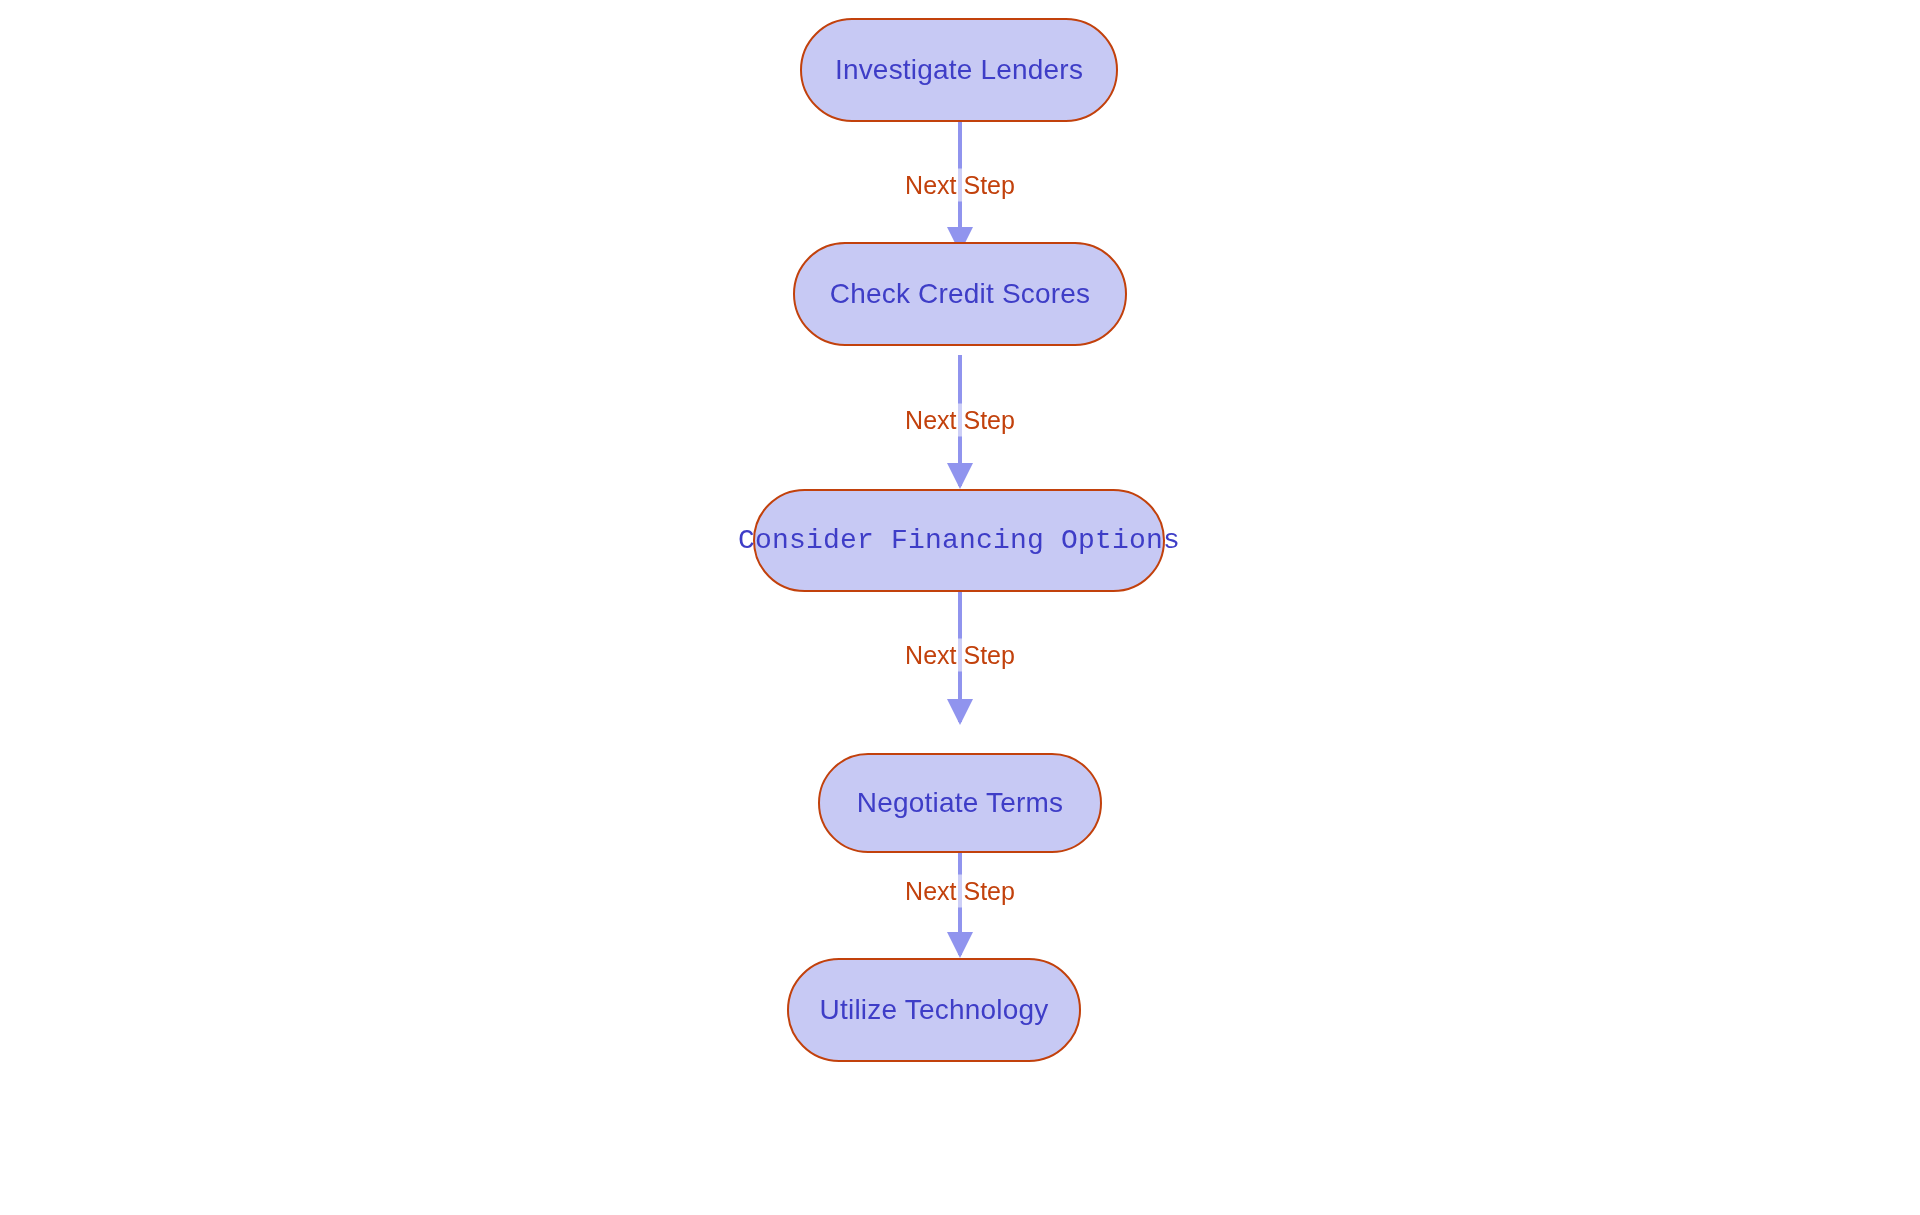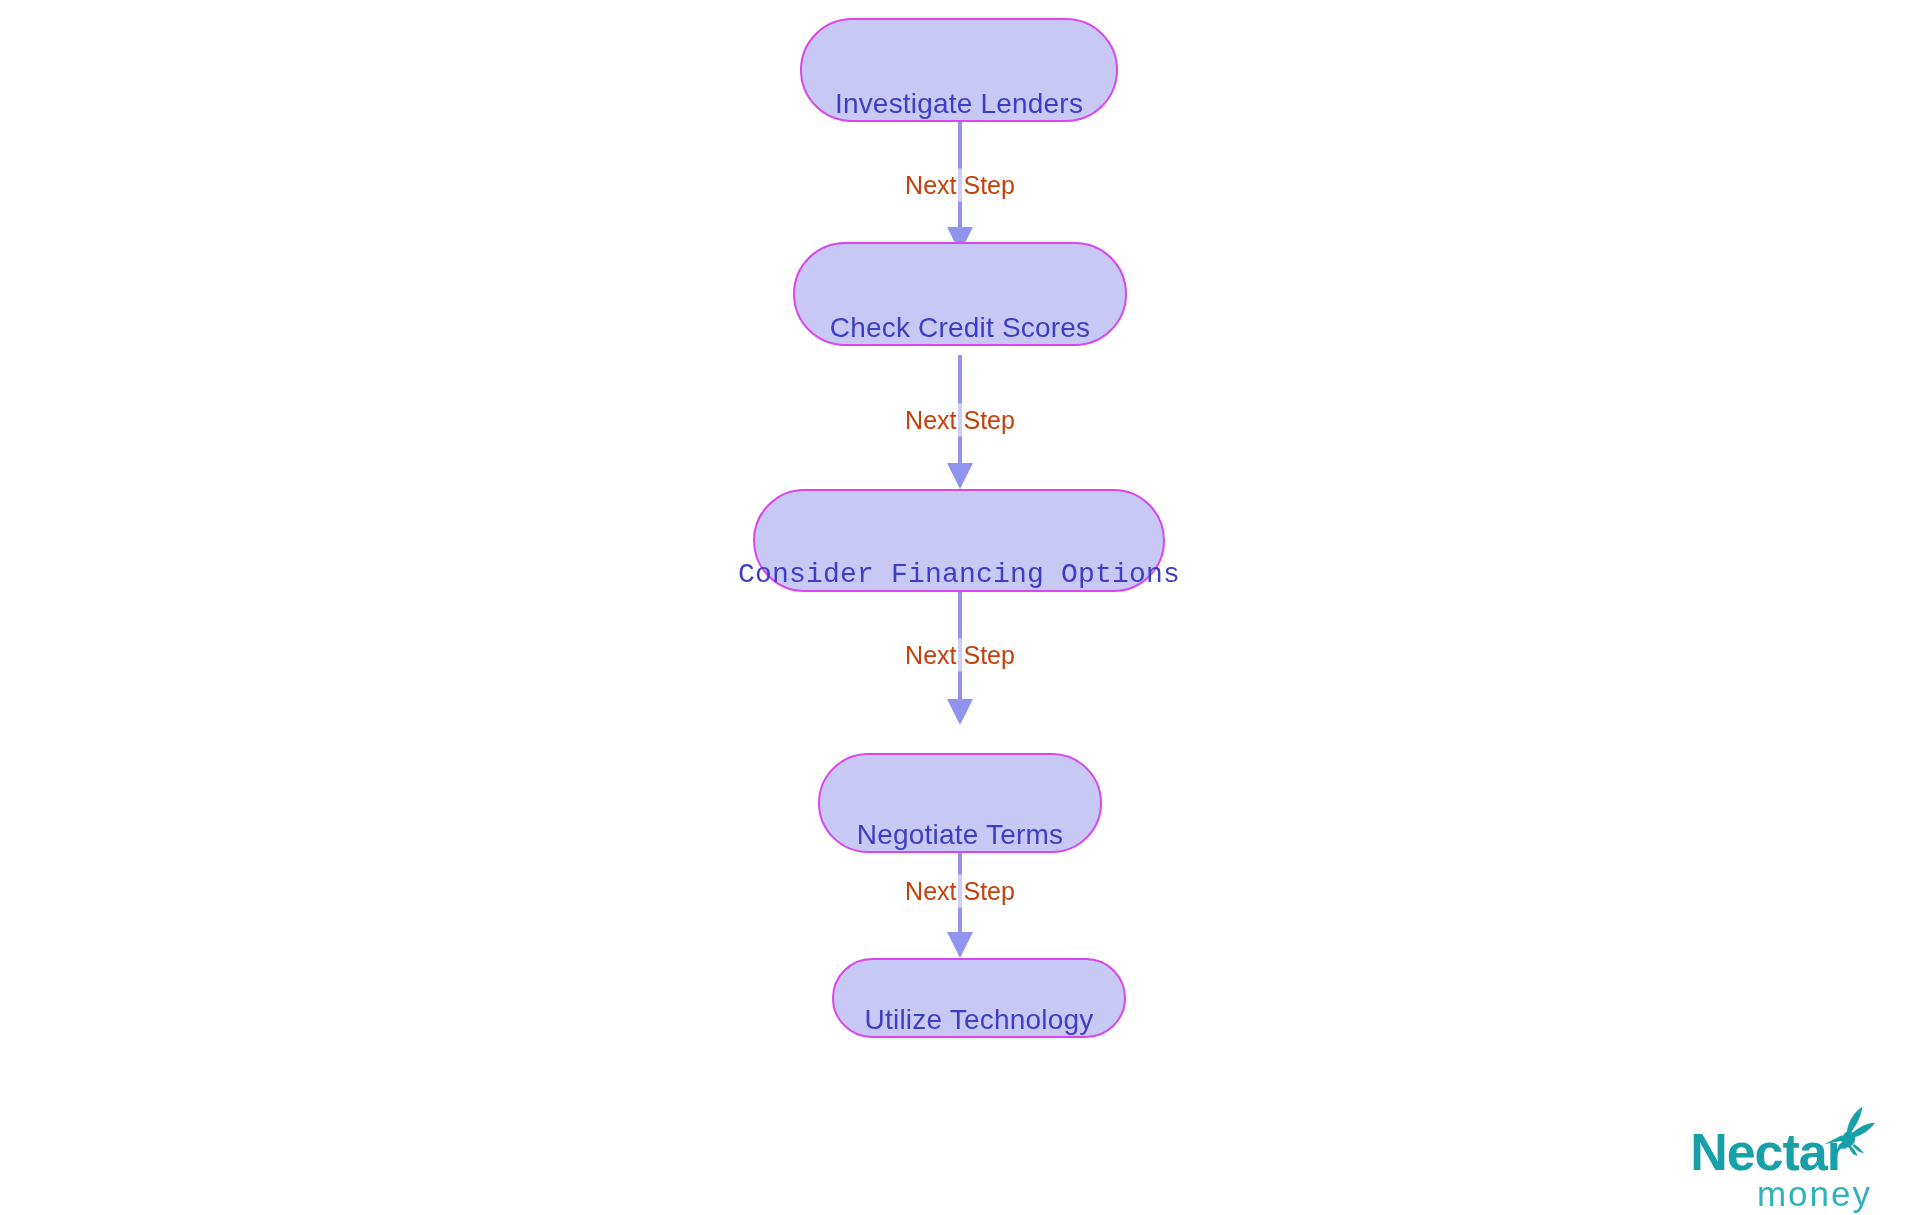--- a/index.html
+++ b/index.html
@@ -13,36 +13,36 @@
     width: 1920px;
     height: 1215px;
     background: #ffffff;
     overflow: hidden;
   }
 
   
   .node {
     position: absolute;
     display: flex;
-    align-items: flex-end;
+    align-items: center;
     justify-content: center;
     background: #c7c9f4;
-    border: 2px solid #d946ef;
+    border: 2px solid #c2410c;
     border-radius: 54px;
     box-sizing: border-box;
     color: #3e3dc7;
     font-size: 28px;
     letter-spacing: 0.2px;
     white-space: nowrap;
   }
   .node-1 { left: 800px; top: 18px;  width: 318px; height: 104px; }
   .node-2 { left: 793px; top: 242px; width: 334px; height: 104px; }
   .node-3 { left: 753px; top: 489px; width: 412px; height: 103px; font-family: Liberation Mono, monospace; }
   .node-4 { left: 818px; top: 725px; width: 284px; height: 100px; margin-top: 28px; }
-  .node-5 { left: 832px; top: 958px; width: 294px; height: 80px; }
+  .node-5 { left: 787px; top: 958px; width: 294px; height: 104px; }
 
   
   .edge-line {
     position: absolute;
     left: 958px;
     width: 4px;
     background: #9094ee;
   }
   .edge-line-1 { top: 122px; height: 128px; }
   .edge-line-2 { top: 355px; height: 131px; }
@@ -142,28 +142,14 @@
   <div class="node node-3">
     <span>Consider Financing Options</span>
   </div>
   <div class="node node-4">
     <span>Negotiate Terms</span>
   </div>
   <div class="node node-5">
     <span>Utilize Technology</span>
   </div>
 
-  <div class="logo">
-    <svg class="logo-bird" width="56" height="50" viewBox="0 0 64 60" aria-hidden="true">
-      <g fill="#18a0a8">
-        <path d="M1,46 L22,35 L26,41 Z"></path>
-        <ellipse cx="30" cy="40" rx="8" ry="10" transform="rotate(20 30 40)"></ellipse>
-        <path d="M28,32 C30,18 37,7 47,1 C45,13 39,25 32,33 Z"></path>
-        <path d="M33,34 C42,25 53,20 62,20 C56,29 45,36 35,38 Z"></path>
-        <path d="M33,48 C37,52 40,56 41,60 L36,58 C33,54 31,51 30,48 Z"></path>
-        <path d="M37,46 C42,49 46,53 49,57 L43,55 C39,52 36,49 35,47 Z"></path>
-      </g>
-    </svg>
-    <span class="logo-brand">Nectar</span>
-    <span class="logo-sub">money</span>
-  </div>
 
 </div>
 
 </body></html>

